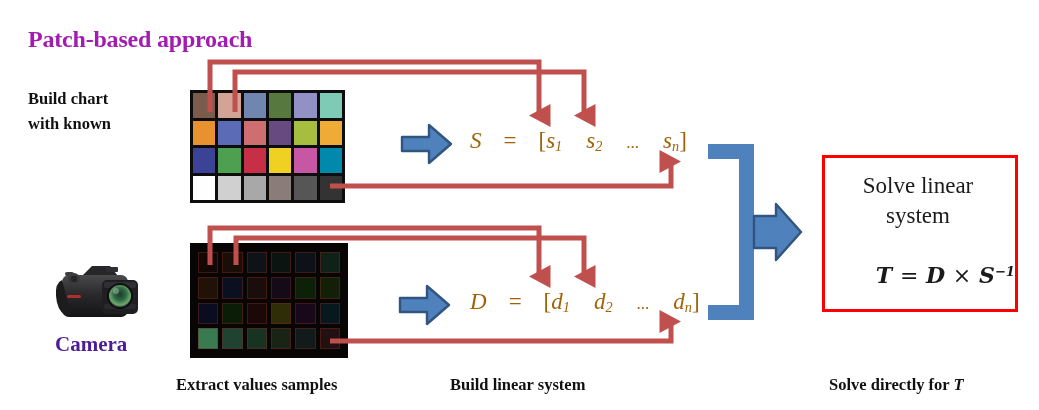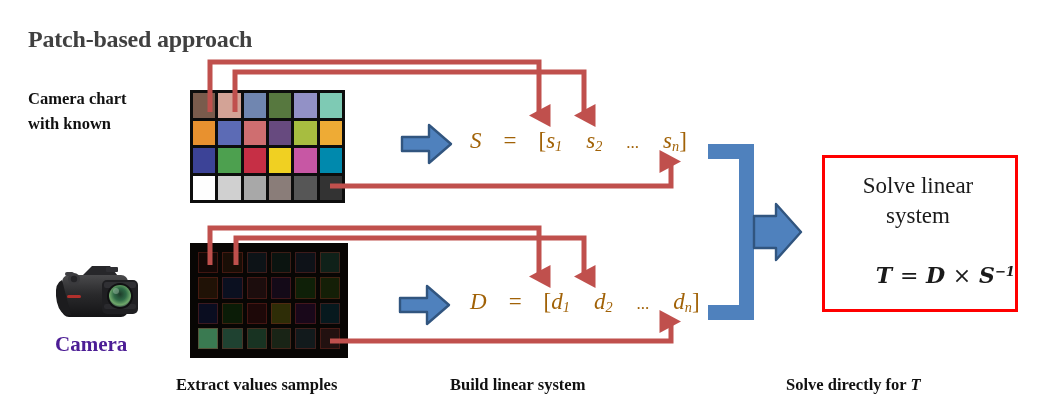--- a/index.html
+++ b/index.html
@@ -15,21 +15,21 @@
     overflow: hidden;
     font-family: "Liberation Serif", "DejaVu Serif", serif;
   }
   .abs { position: absolute; }
 
   
   #slide-title {
     left: 28px; top: 26px;
     font-size: 24px;
     font-weight: bold;
-    color: #404040;
+    color: #a21caf;
     letter-spacing: -0.2px;
     white-space: nowrap;
   }
   #chart-caption {
     left: 28px; top: 86px;
     font-size: 16.5px;
     font-weight: bold;
     color: #111111;
     line-height: 25px;
     white-space: nowrap;
@@ -42,21 +42,21 @@
     white-space: nowrap;
   }
   .bottom-caption {
     font-size: 16.5px;
     font-weight: bold;
     color: #111111;
     white-space: nowrap;
   }
   #caption-extract { left: 176px; top: 375px; }
   #caption-build   { left: 450px; top: 375px; }
-  #caption-solve   { left: 786px; top: 375px; }
+  #caption-solve   { left: 829px; top: 375px; }
   #caption-solve .mathit {
     font-style: italic;
     font-weight: bold;
     font-family: "Liberation Serif", "DejaVu Serif", serif;
   }
 
   
   .math-row {
     font-family: Liberation Serif, serif;
     font-size: 23px;
@@ -159,21 +159,21 @@
   }
 </style>
 </head>
 <body>
 
 <div id="canvas">
 
   <div class="abs" id="slide-title">Patch-based approach</div>
 
   <div class="abs" id="chart-caption">
-    <div>Camera chart</div>
+    <div>Build chart</div>
     <div>with known</div>
   </div>
 
   <div class="abs" id="color-chart">
       <div class="patch" style="background: rgb(122, 91, 76);"></div>
       <div class="patch" style="background: rgb(211, 163, 150);"></div>
       <div class="patch" style="background: rgb(112, 134, 176);"></div>
       <div class="patch" style="background: rgb(87, 120, 63);"></div>
       <div class="patch" style="background: rgb(146, 145, 198);"></div>
       <div class="patch" style="background: rgb(126, 202, 180);"></div>

